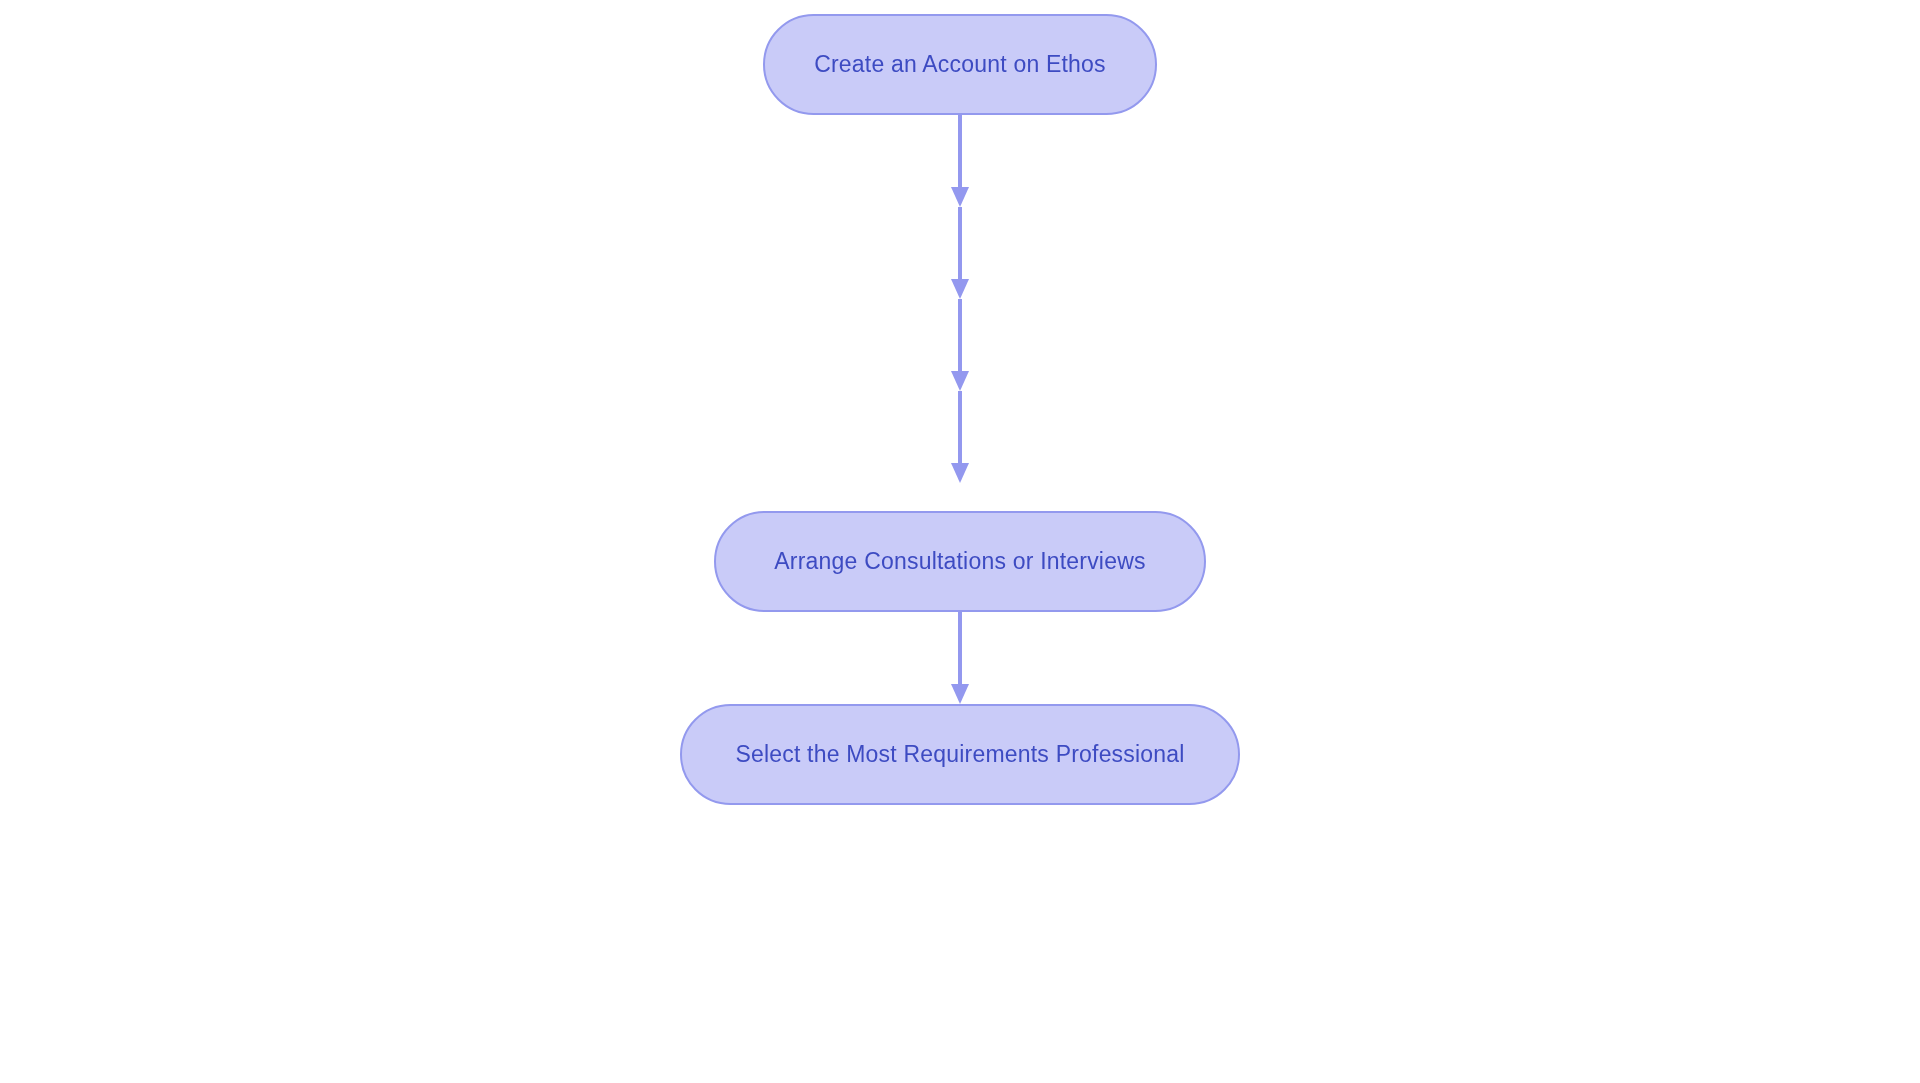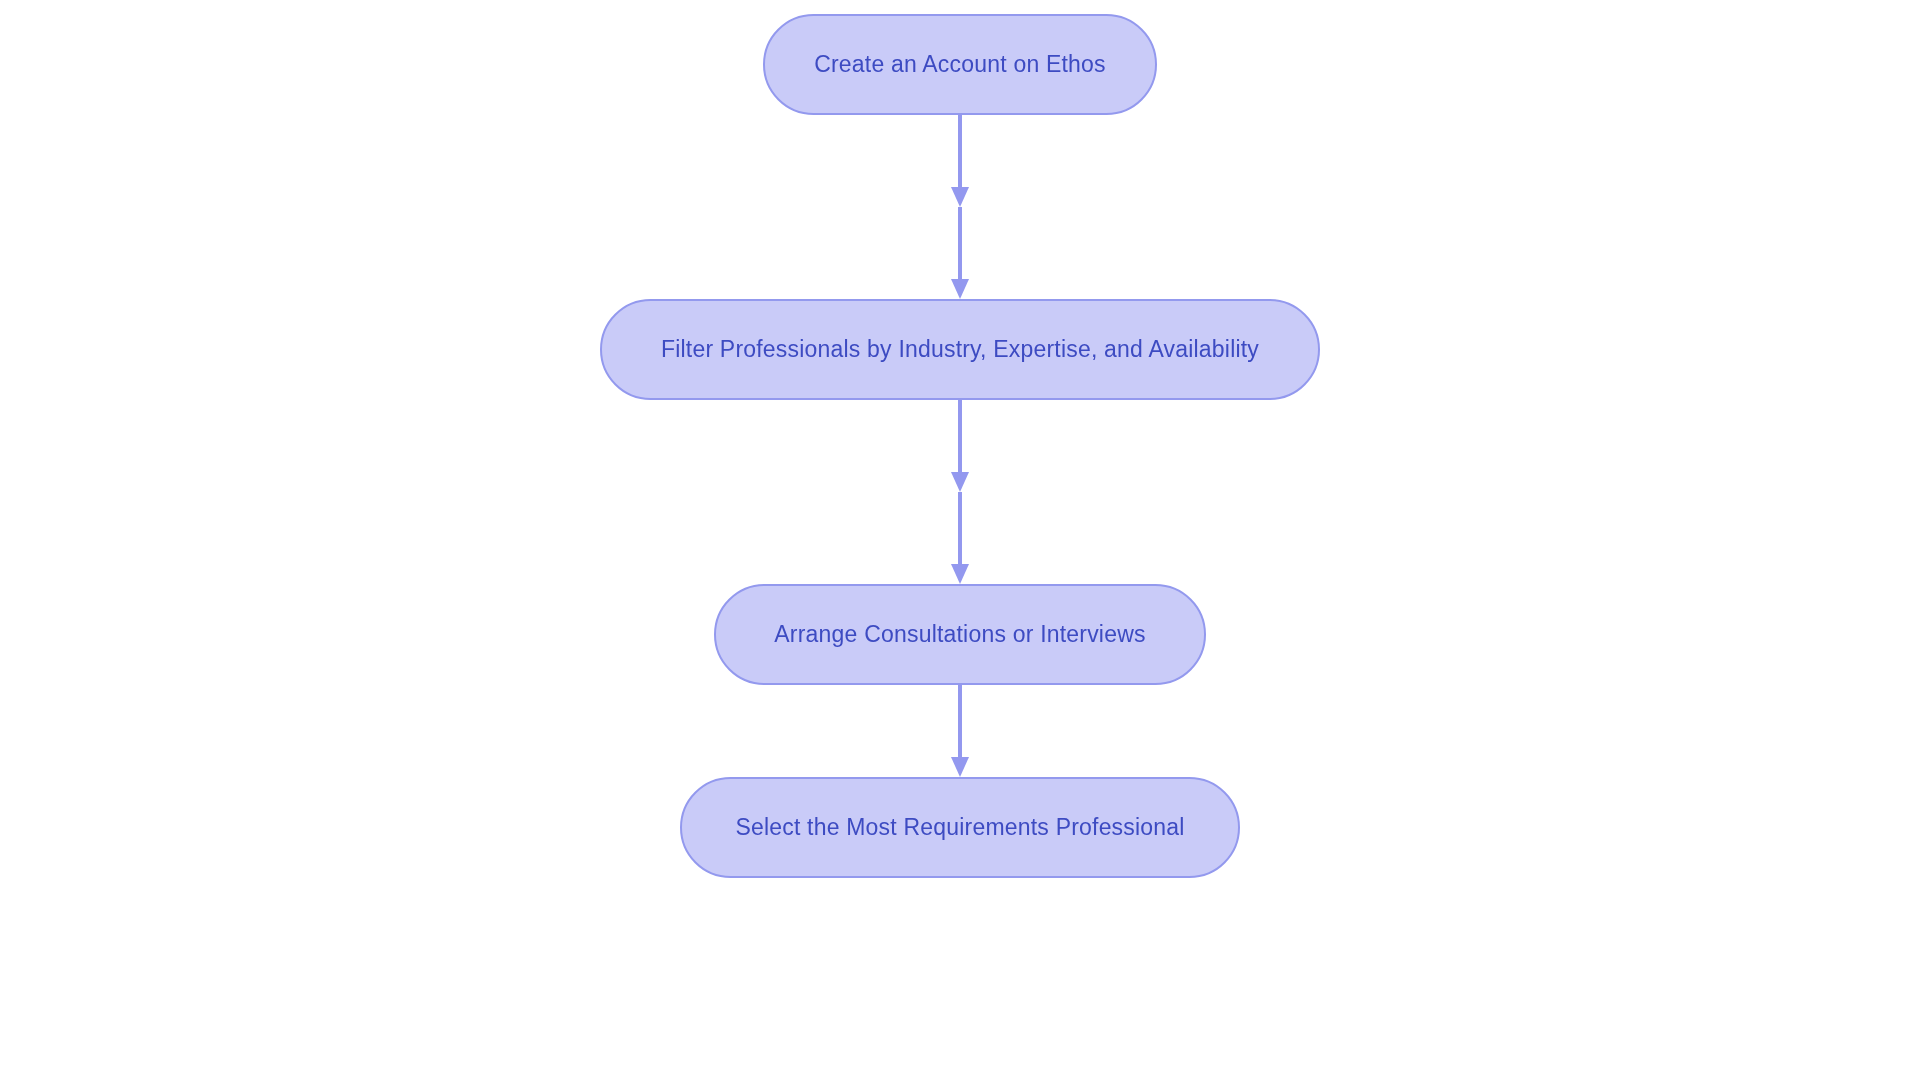--- a/index.html
+++ b/index.html
@@ -75,36 +75,33 @@
     <div class="arrow-line"></div>
     <div class="arrow-head"></div>
   </div>
 
 
   <div class="connector">
     <div class="arrow-line"></div>
     <div class="arrow-head"></div>
   </div>
 
-  <div class="flow-node" style="min-width: 720px;">
-    <span>Filter Professionals by Industry, Expertise, and Availability</span>
-  </div>
 
   <div class="connector">
     <div class="arrow-line"></div>
     <div class="arrow-head"></div>
   </div>
 
 
   <div class="connector">
     <div class="arrow-line"></div>
     <div class="arrow-head"></div>
   </div>
 
-  <div class="flow-node" style="min-width: 492px;">
+  <div class="flow-node" style="min-width: 492px; margin-top: 28px;">
     <span>Arrange Consultations or Interviews</span>
   </div>
 
   <div class="connector">
     <div class="arrow-line"></div>
     <div class="arrow-head"></div>
   </div>
 
   <div class="flow-node" style="min-width: 560px;">
     <span>Select the Most Requirements Professional</span>

